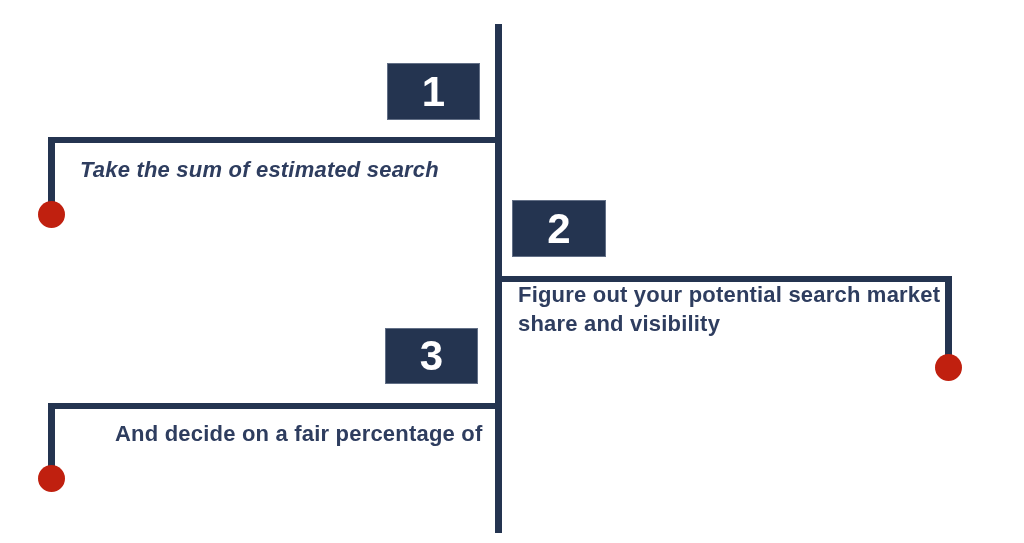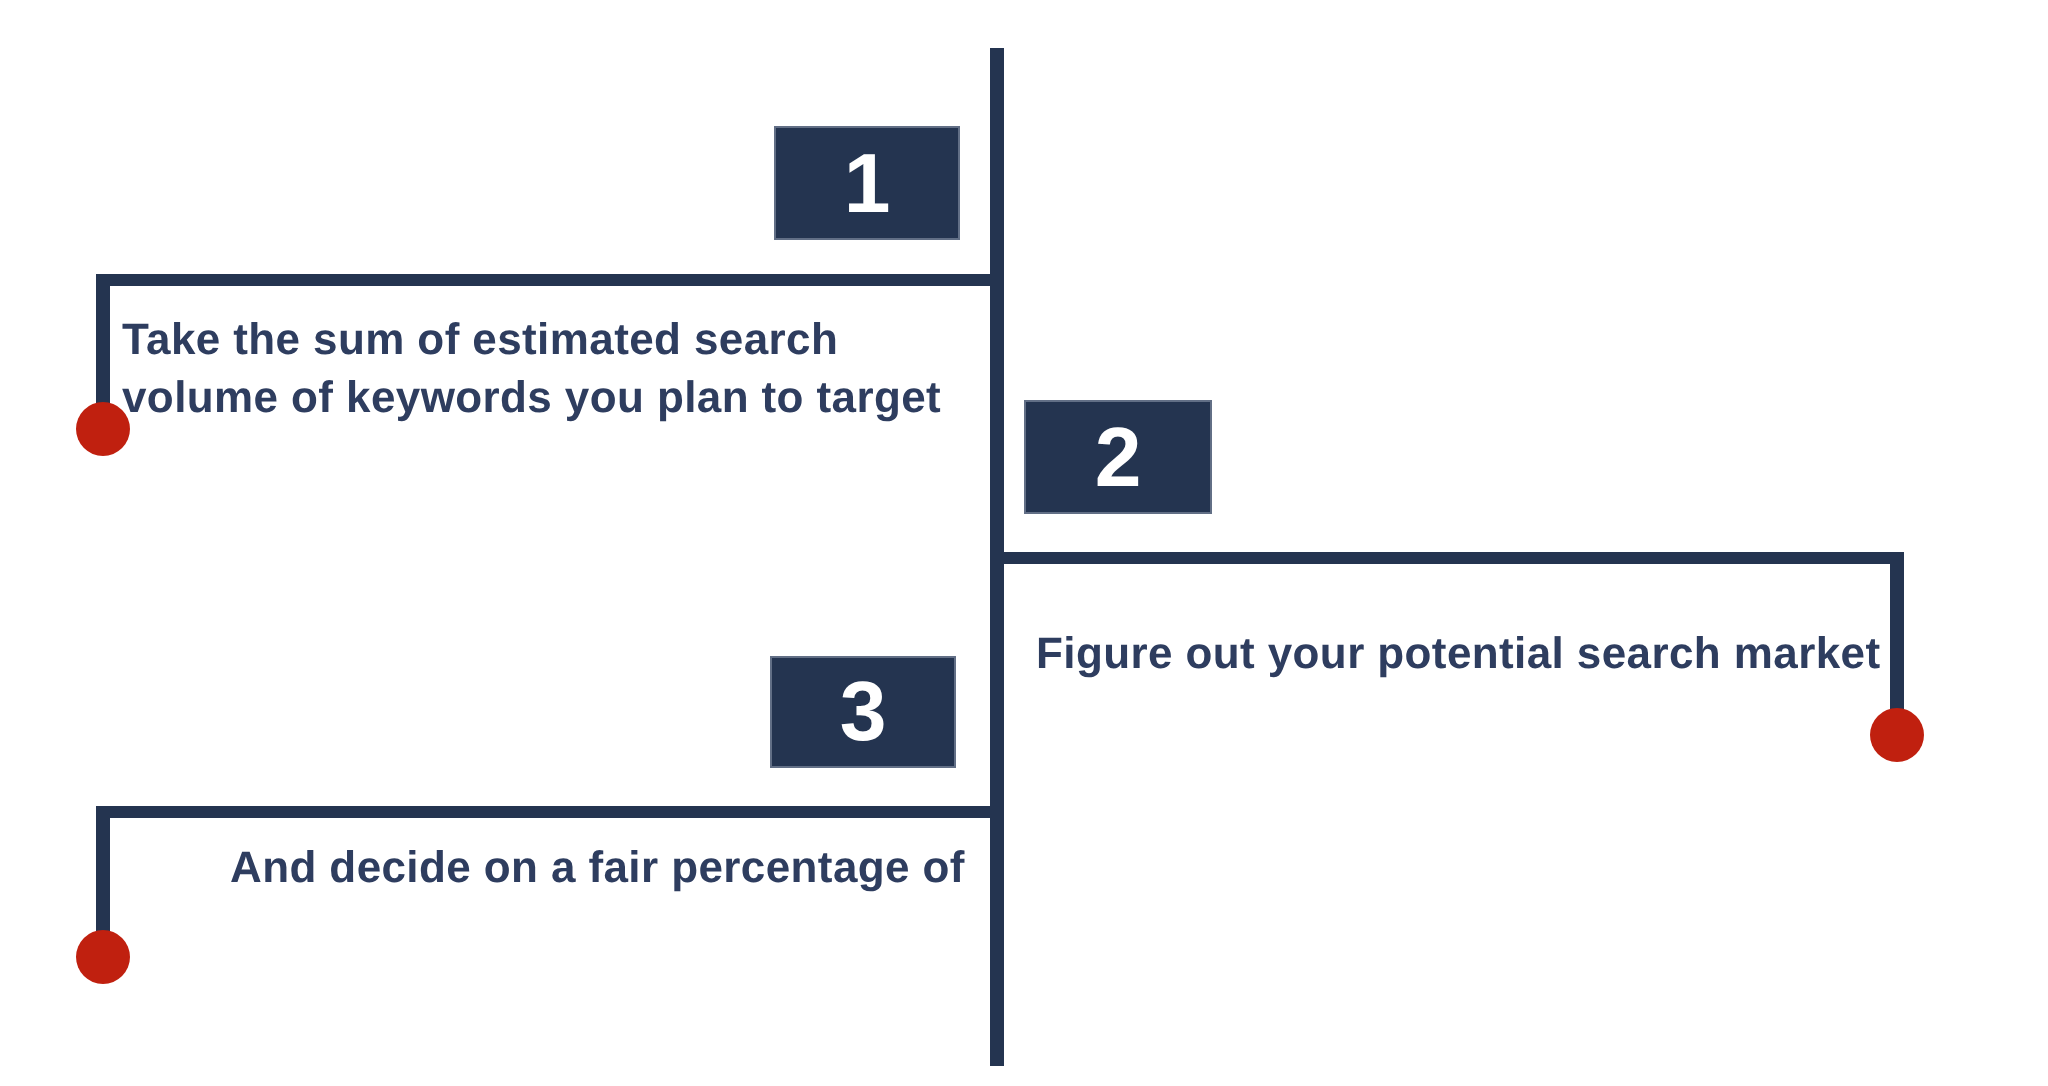--- a/index.html
+++ b/index.html
@@ -48,27 +48,27 @@
     line-height: 29px;
     font-weight: 700;
     letter-spacing: 0.2px;
     white-space: nowrap;
   }
   
   .b1 { left: 387px; top: 63px;  width: 93px; height: 57px; }
   .h1 { left: 48px;  top: 137px; width: 454px; height: 6px; }
   .v1 { left: 48px;  top: 137px; width: 7px;  height: 78px; }
   .d1 { left: 38px;  top: 201px; }
-  .t1 { left: 61px;  top: 155px; }
+  .t1 { left: 80px;  top: 155px; font-style: italic; }
   
   .b2 { left: 512px; top: 200px; width: 94px; height: 57px; }
   .h2 { left: 495px; top: 276px; width: 457px; height: 6px; }
   .v2 { left: 945px; top: 276px; width: 7px;  height: 92px; }
   .d2 { left: 935px; top: 354px; }
-  .t2 { left: 518px; top: 312px; }
+  .t2 { left: 518px; top: 280px; }
   
   .b3 { left: 385px; top: 328px; width: 93px; height: 56px; }
   .h3 { left: 48px;  top: 403px; width: 454px; height: 6px; }
   .v3 { left: 48px;  top: 403px; width: 7px;  height: 76px; }
   .d3 { left: 38px;  top: 465px; }
   .t3 { left: 79px;  top: 419px; margin-left: 36px; }
 </style>
 </head>
 <body>
 
@@ -78,33 +78,33 @@
 
   <section>
     <div class="numbox b1">
       <span>1</span>
     </div>
     <div class="hline h1"></div>
     <div class="vline v1"></div>
     <div class="dot d1"></div>
     <div class="desc t1">
       <div>Take the sum of estimated search</div>
-      <div>volume of keywords you plan to target</div>
     </div>
   </section>
 
   <section>
     <div class="numbox b2">
       <span>2</span>
     </div>
     <div class="hline h2"></div>
     <div class="vline v2"></div>
     <div class="dot d2"></div>
     <div class="desc t2">
       <div>Figure out your potential search market</div>
+      <div>share and visibility</div>
     </div>
   </section>
 
   <section>
     <div class="numbox b3">
       <span>3</span>
     </div>
     <div class="hline h3"></div>
     <div class="vline v3"></div>
     <div class="dot d3"></div>

